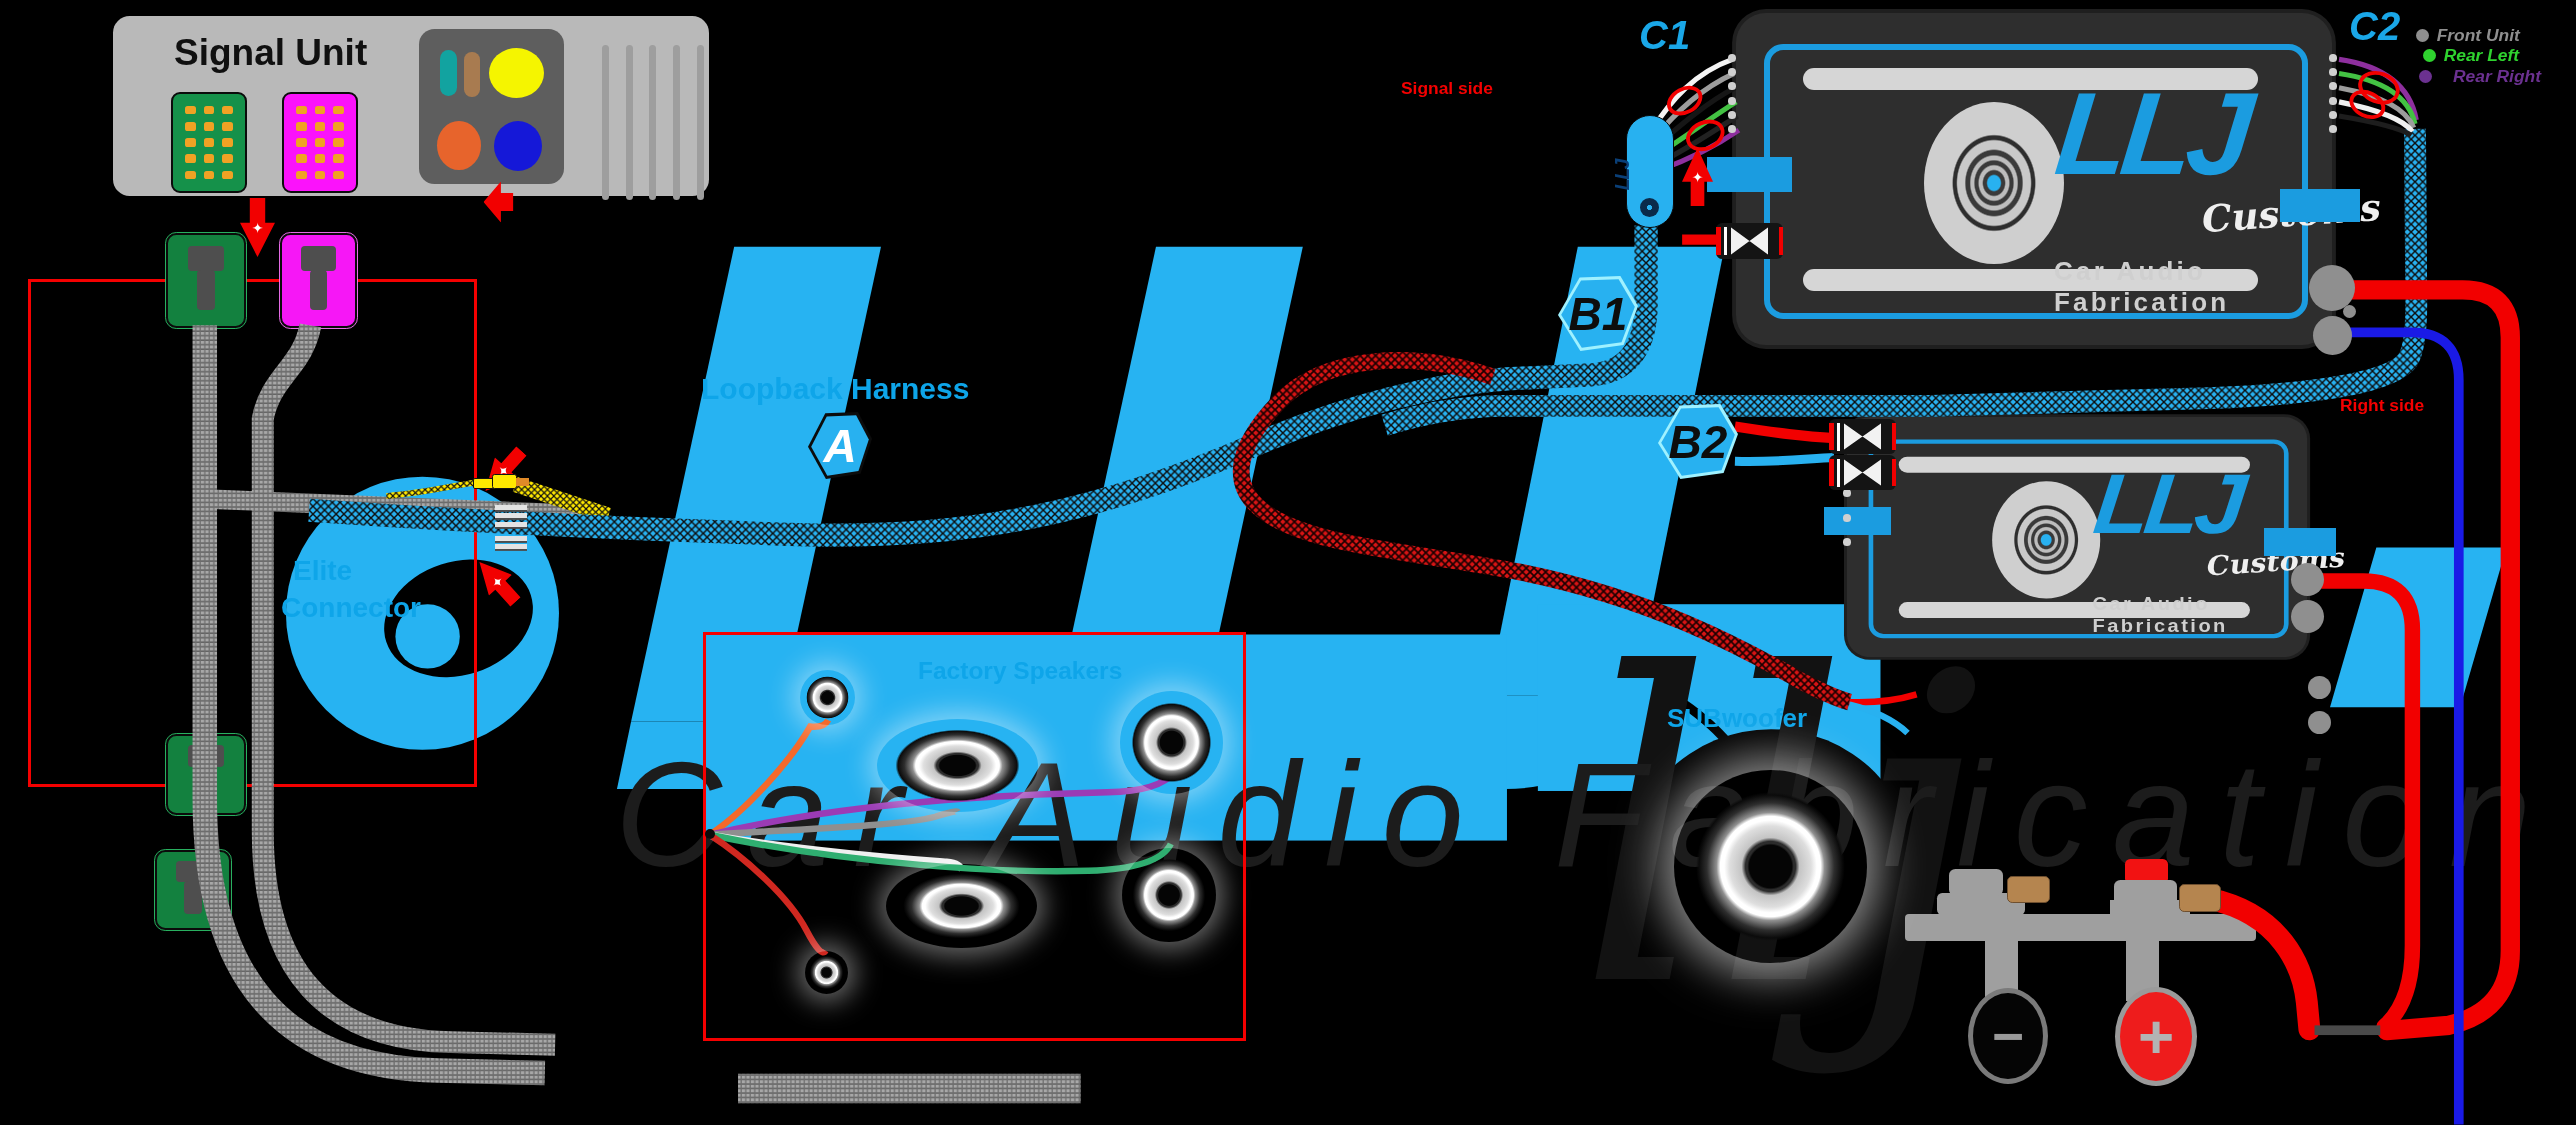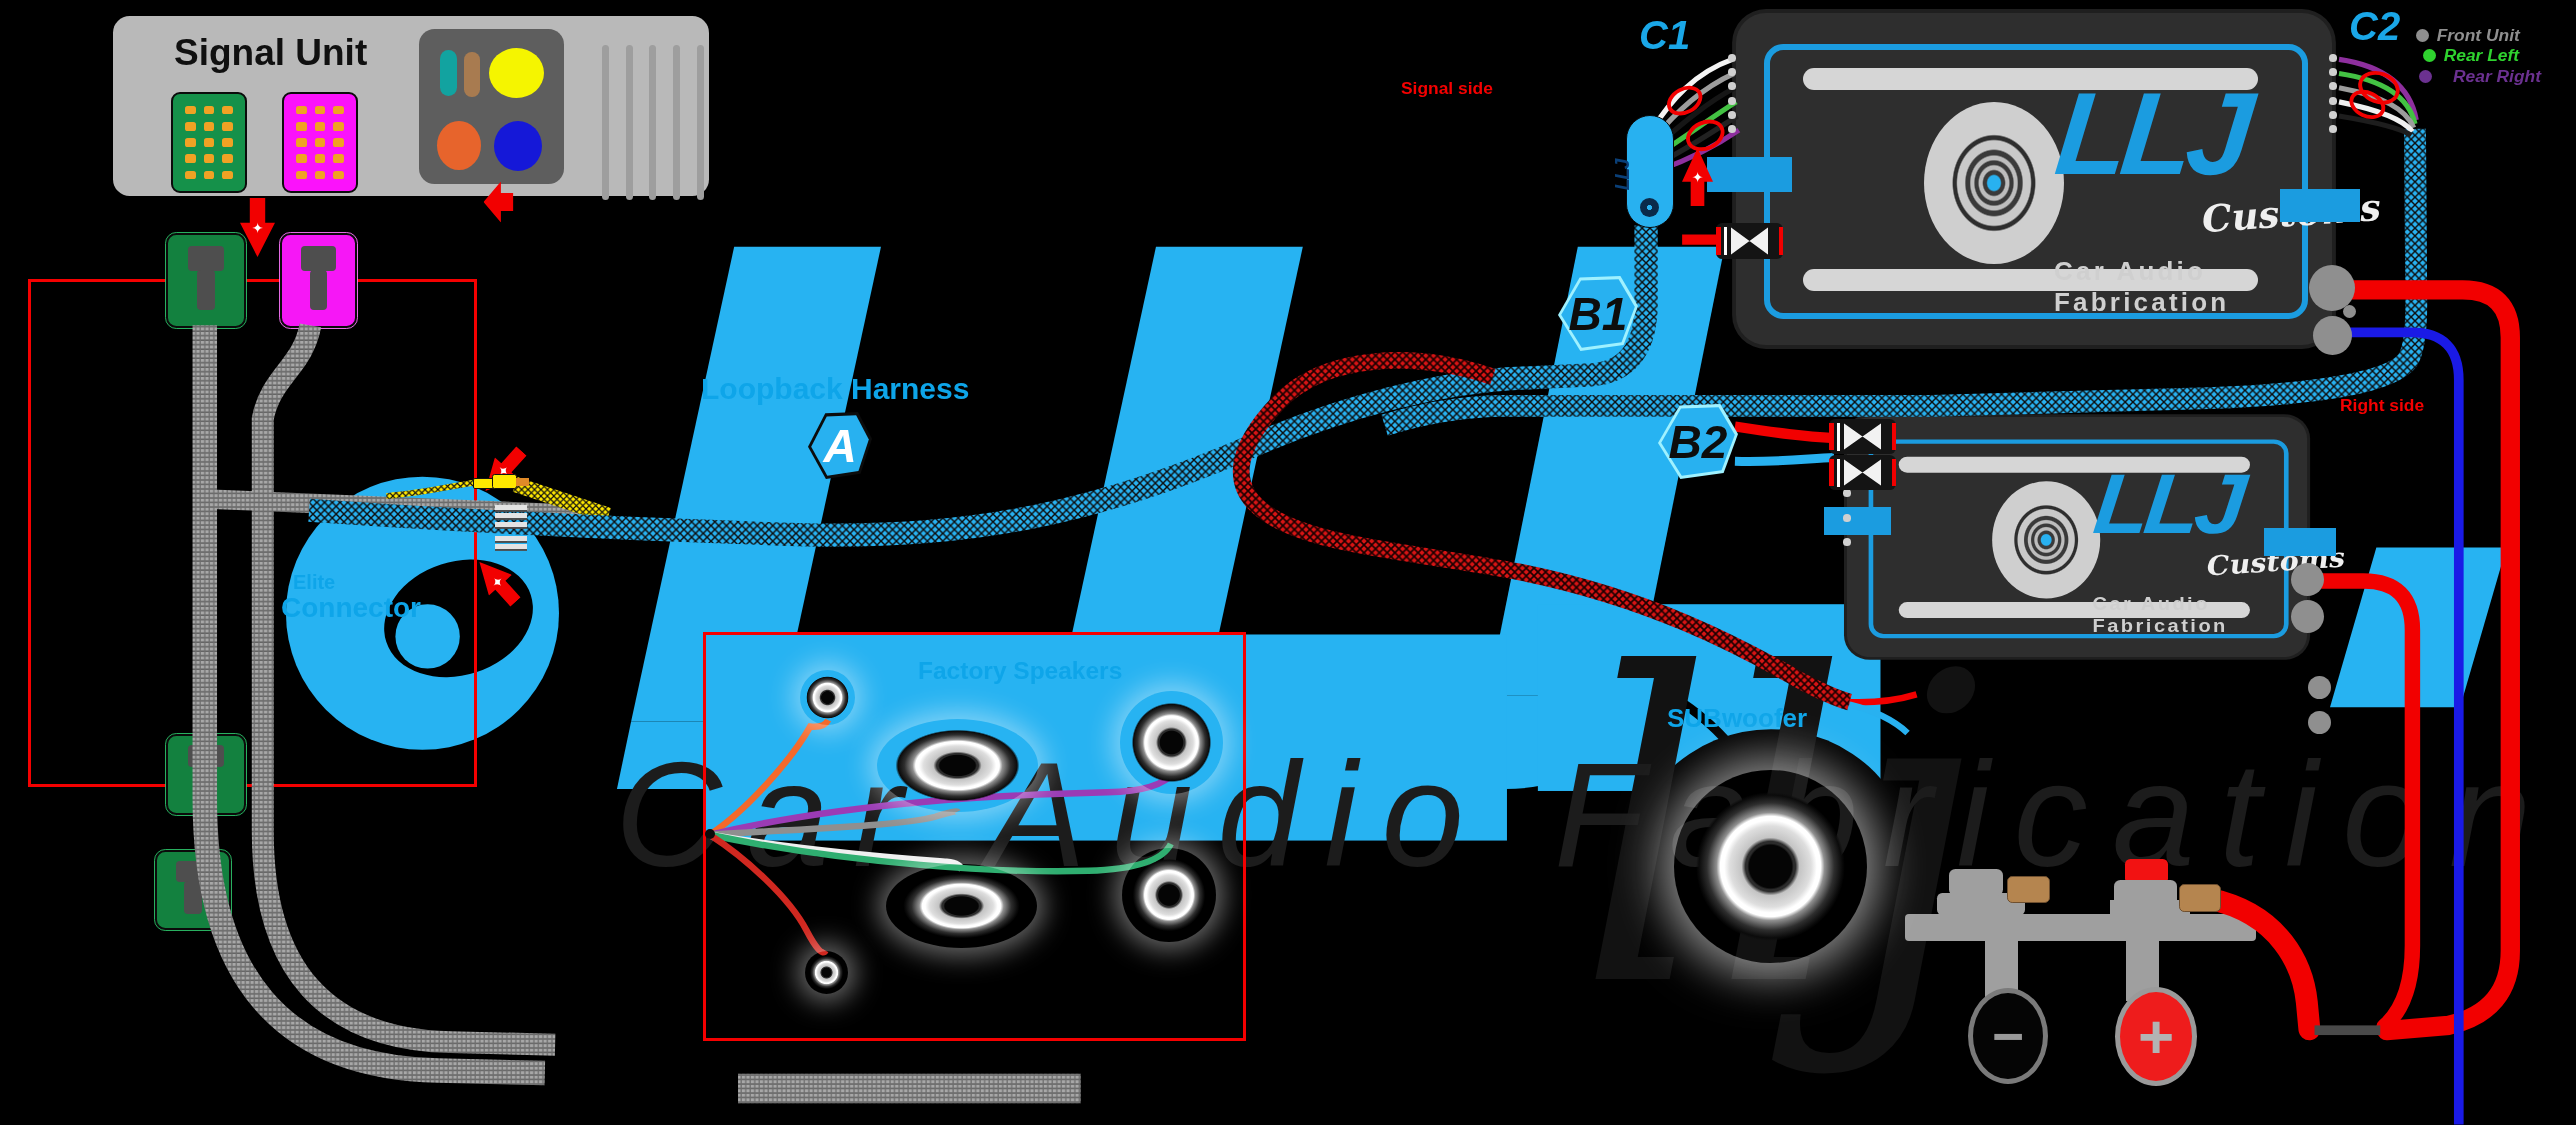--- a/index.html
+++ b/index.html
@@ -300,21 +300,21 @@
     <div class="cone"></div>
   </div>
 
   <div class="abs cyanlbl" style="left:1639px;top:13px;z-index:10;">C1</div>
   <div class="abs cyanlbl" style="left:2349px;top:3.9px;z-index:10;">C2</div>
   <div class="abs redlbl" style="left:1401px;top:78px;z-index:10;">Signal side</div>
   <div class="abs redlbl" style="left:2340px;top:395px;z-index:10;">Right side</div>
   <div class="abs lbl" style="left:701px;top:372px;font-size:30px;font-weight:600;z-index:10;">Loopback Harness</div>
   <div class="abs lbl" style="left:918px;top:657px;font-size:24.5px;z-index:10;">Factory Speakers</div>
   <div class="abs lbl" style="left:1667px;top:703px;font-size:26px;z-index:10;">SUBwoofer</div>
-  <div class="abs lbl" style="left:293px;top:571px;font-size:20px;z-index:10;">Elite</div>
+  <div class="abs lbl" style="left:293px;top:555px;font-size:28px;z-index:10;">Elite</div>
   <div class="abs lbl" style="left:281px;top:592px;font-size:28px;z-index:10;">Connector</div>
 
   <div class="abs legend-row" style="left:2416px;top:24.5px;color:#8f8f8f;z-index:10;">
     <span class="dot" style="background:#8f8f8f;"></span>
     <span>Front Unit</span>
   </div>
   <div class="abs legend-row" style="left:2423px;top:45px;color:#2fd32f;z-index:10;justify-content:flex-end;">
     <span class="dot" style="background:#2fd32f;"></span>
     <span>Rear Left</span>
   </div>

